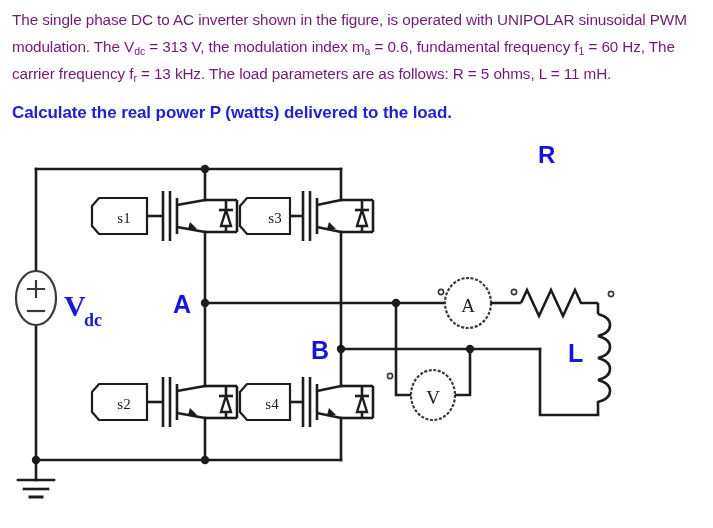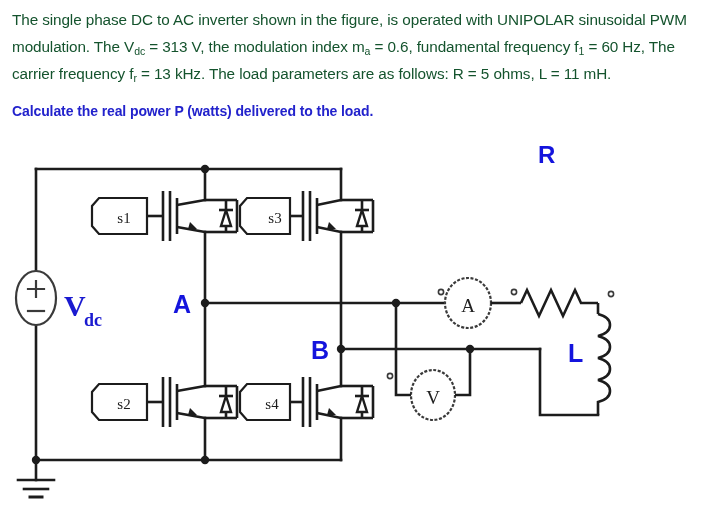--- a/index.html
+++ b/index.html
@@ -20,35 +20,35 @@
   #problem-text {
     position: absolute;
     left: 12px;
     top: 6px;
     width: 690px;
   }
 
   .para {
     font-size: 15.3px;
     line-height: 27px;
-    color: #14532d;
+    color: #701a75;
     letter-spacing: -0.1px;
     margin: 0;
   }
 
   .para sub {
     font-size: 10.5px;
     line-height: 0;
     vertical-align: -0.28em;
   }
 
   .question {
     margin: 0;
     padding-top: 16px;
-    font-size: 14px;
+    font-size: 17px;
     font-weight: bold;
     color: #2222cc;
     letter-spacing: -0.1px;
   }
 
   #circuit-figure {
     position: absolute;
     left: 0;
     top: 136px;
     width: 713px;

